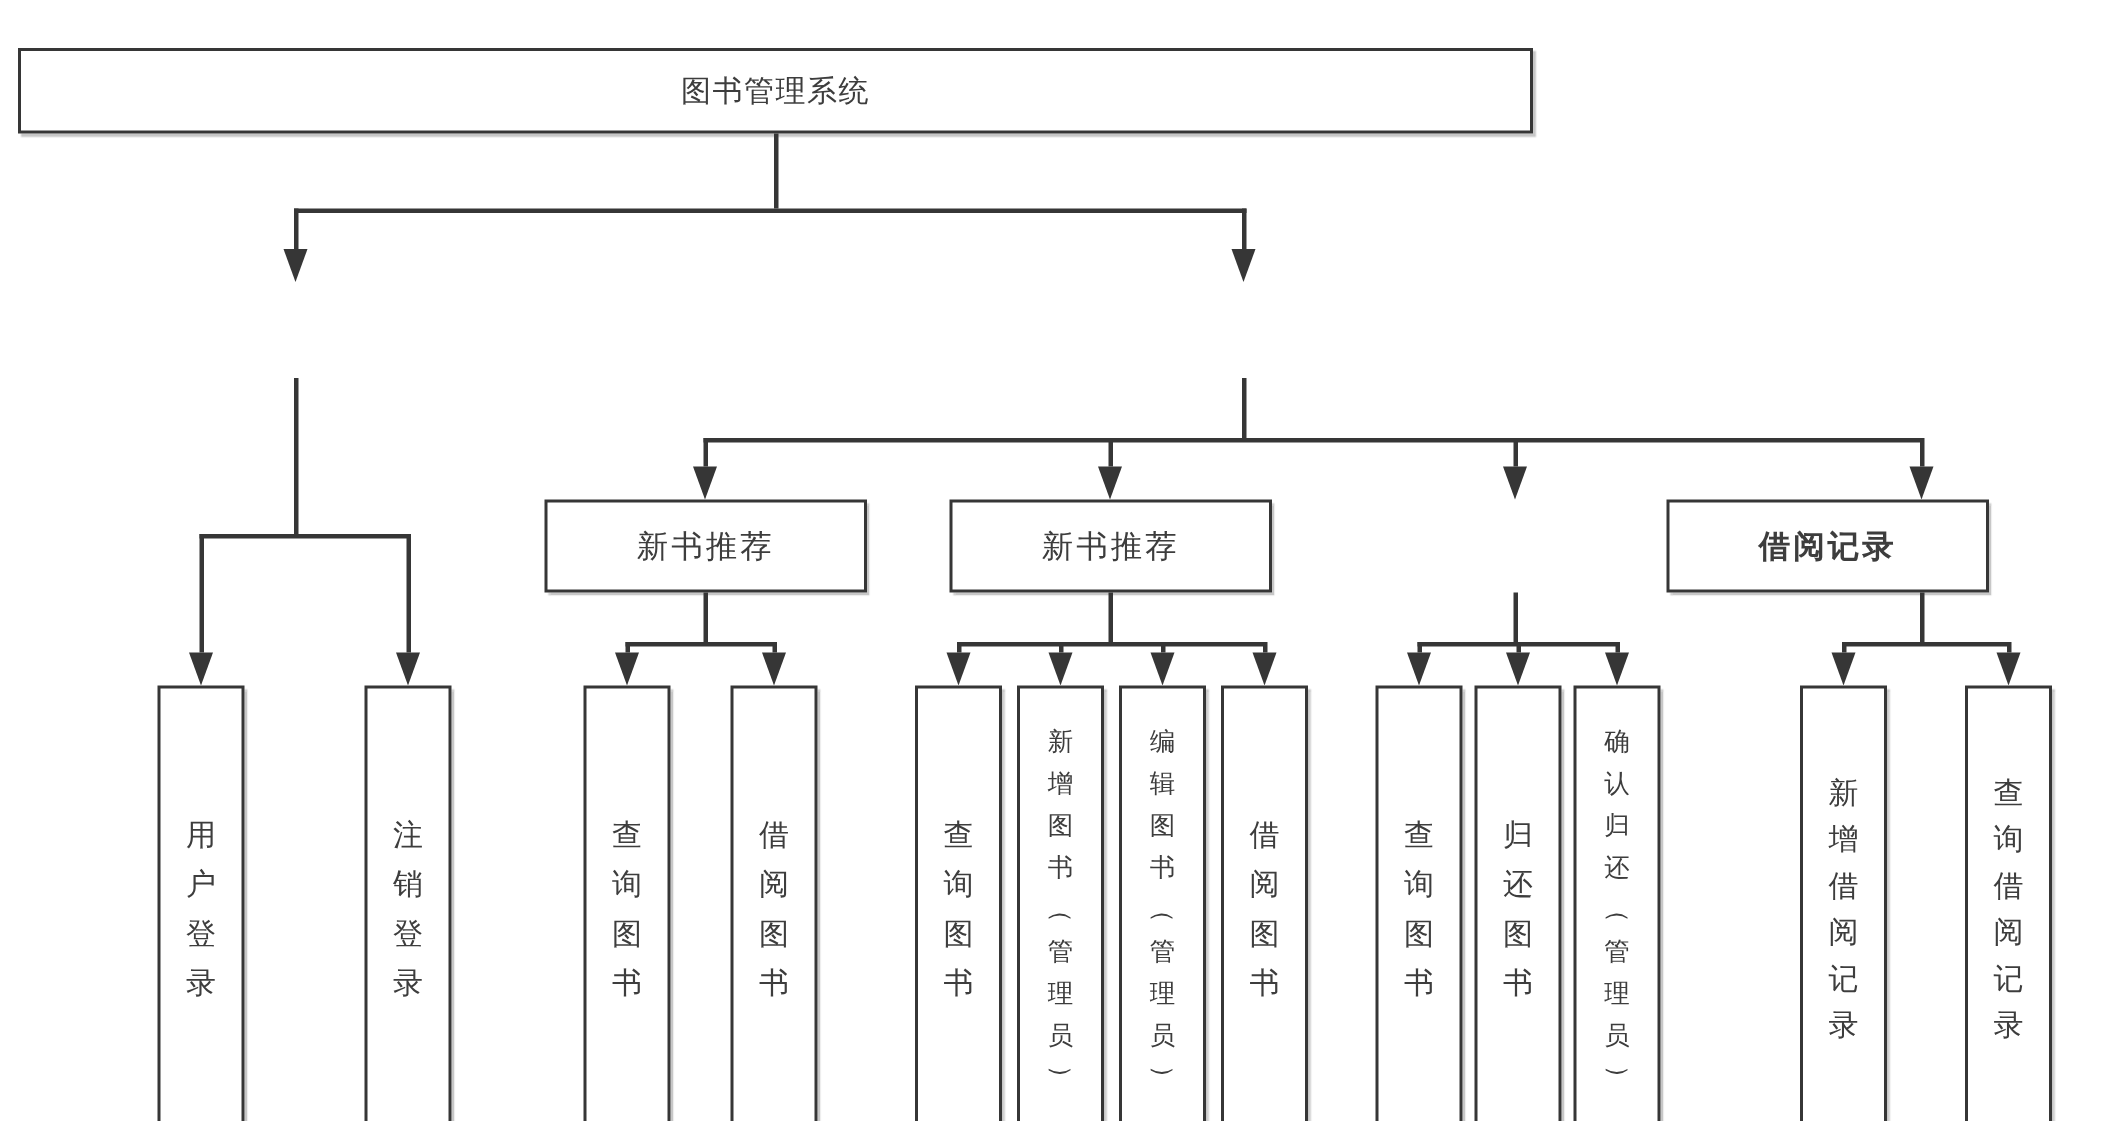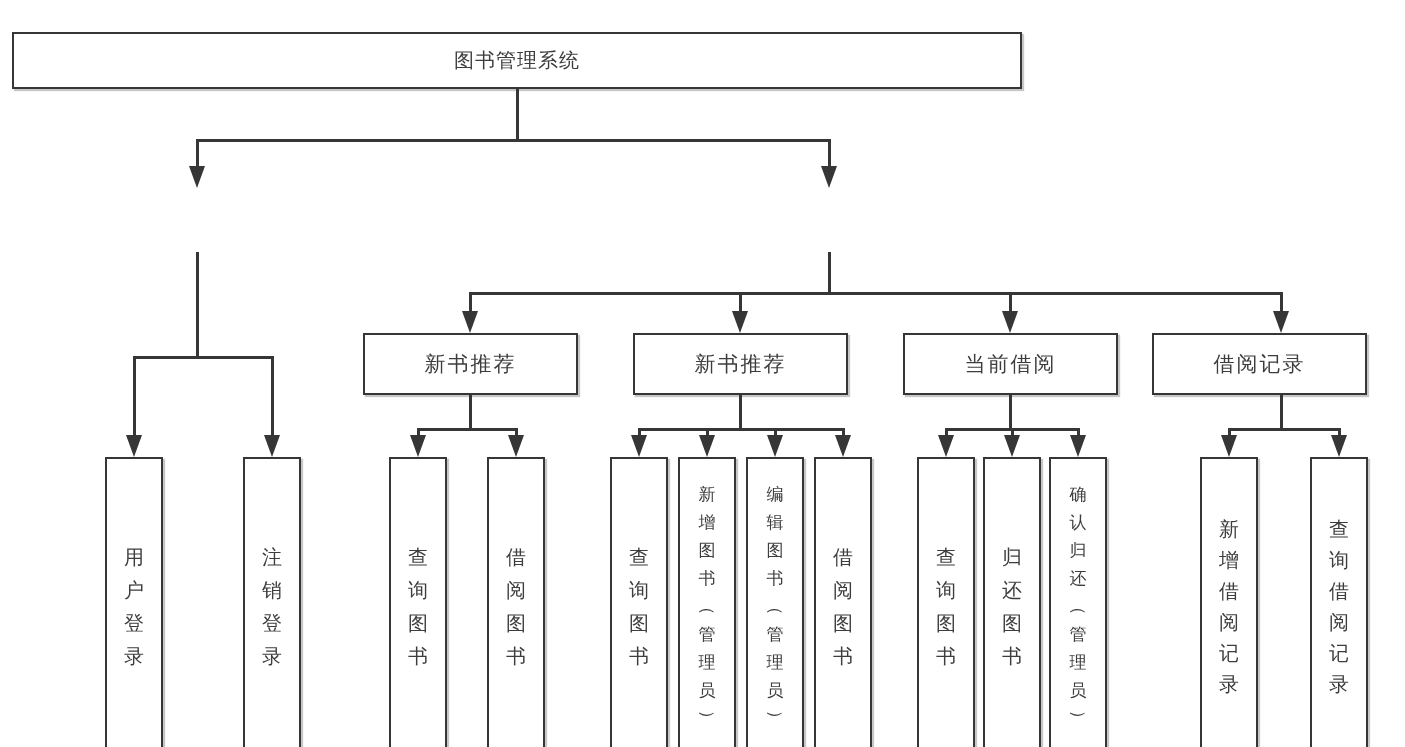--- a/index.html
+++ b/index.html
@@ -87,24 +87,21 @@
   <div class="arr" style="left:1002px;top:291px;"></div>
   <div class="vl" style="left:1280px;top:272px;height:19px;"></div>
   <div class="arr" style="left:1273px;top:291px;"></div>
 
   <div class="node hnode lv3" style="left:363px;">
     <span class="lbl">新书推荐</span>
   </div>
   <div class="node hnode lv3" style="left:633px;">
     <span class="lbl">新书推荐</span>
   </div>
-  <div class="node hnode lv3" style="left:903px;">
-    <span class="lbl">当前借阅</span>
-  </div>
-  <div class="node hnode lv3" style="left:1152px;">
+  <div class="node hnode lv3" style="left:1111px;font-weight:bold;">
     <span class="lbl">借阅记录</span>
   </div>
 
   <div class="vl" style="left:469px;top:375px;height:33px;"></div>
   <div class="hl" style="left:417px;top:408px;width:100px;"></div>
   <div class="vl" style="left:417px;top:408px;height:7px;"></div>
   <div class="arr" style="left:410px;top:415px;"></div>
   <div class="vl" style="left:515px;top:408px;height:7px;"></div>
   <div class="arr" style="left:508px;top:415px;"></div>
 

